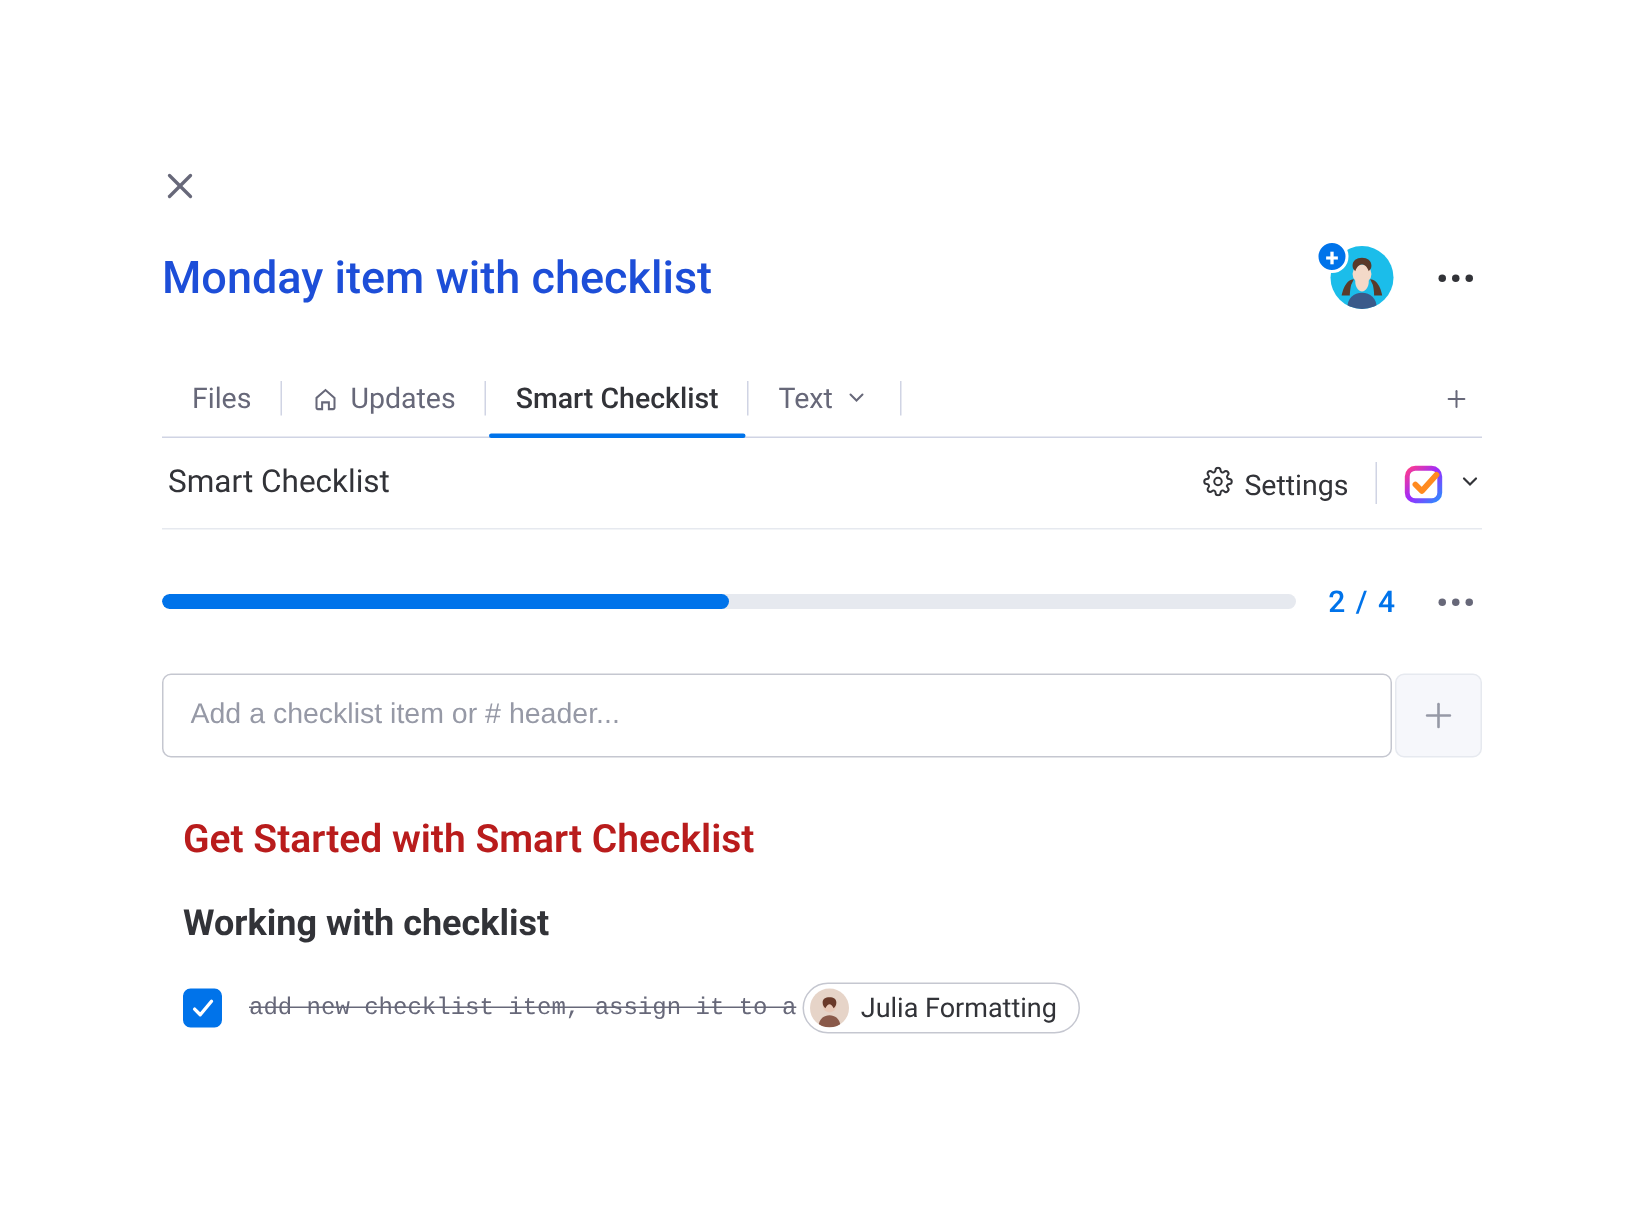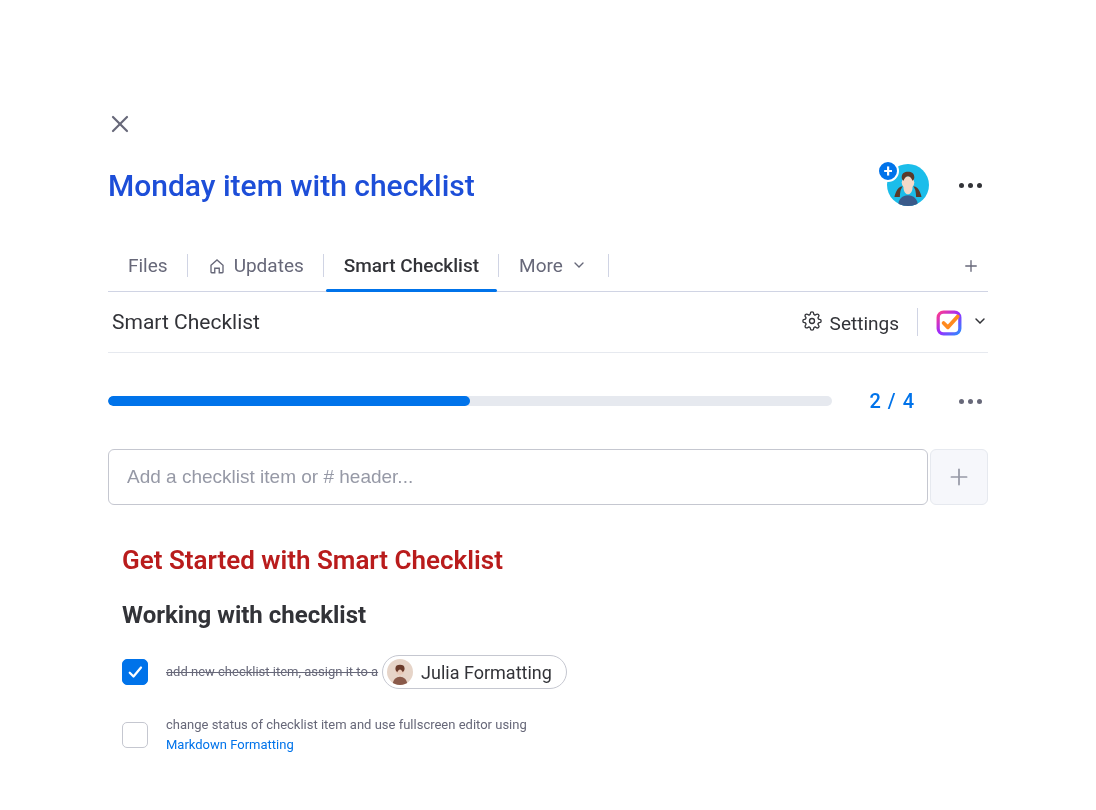--- a/index.html
+++ b/index.html
@@ -163,21 +163,21 @@
     gap: 10px;
     cursor: pointer;
   }
   .logo-box {
     width: 26px; height: 26px;
   }
 
   .progress-row {
     display: flex;
     align-items: center;
-    gap: 38px;
+    gap: 22px;
     margin-top: 36px;
   }
   .progress-bar {
     flex: 1;
     height: 10px;
     background: #e6e9ef;
     border-radius: 6px;
     overflow: hidden;
   }
   .progress-fill {
@@ -271,23 +271,24 @@
     align-items: center;
     justify-content: center;
     cursor: pointer;
   }
   .checkbox.checked {
     background: #0073ea;
     border-color: #0073ea;
   }
   .checkbox.checked svg { color: #fff; }
   .item-text {
-    font-size: 13px;
+    font-size: 16px;
     color: #676879;
     line-height: 1.5;
+    font-family: Liberation Mono, monospace;
   }
   .item-text.done {
     text-decoration: line-through;
   }
   .assignee-chip {
     display: inline-flex;
     align-items: center;
     gap: 8px;
     border: 1px solid #c5c7d0;
     border-radius: 999px;
@@ -357,21 +358,21 @@
           </svg>
       </span>
       <span>Updates</span>
       <span class="sep"></span>
     </div>
     <div class="tab active">
       <span>Smart Checklist</span>
       <span class="sep"></span>
     </div>
     <div class="tab">
-      <span>More</span>
+      <span>Text</span>
       <span class="tab-icon">
         <svg viewBox="0 0 24 24" width="16" height="16" fill="none" stroke="#676879" stroke-width="2" stroke-linecap="round">
             <polyline points="6 9 12 15 18 9"></polyline>
           </svg>
       </span>
       <span class="sep"></span>
     </div>
     <div class="tab-plus">
       <svg viewBox="0 0 24 24" width="18" height="18" fill="none" stroke="currentColor" stroke-width="1.8" stroke-linecap="round">
           <line x1="12" y1="5" x2="12" y2="19"></line>
@@ -456,24 +457,16 @@
                 <circle cx="12" cy="8" r="5" fill="#e8c9b8"></circle>
                 <path d="M4 24c0-6 4-9 8-9s8 3 8 9" fill="#8a5a4a"></path>
                 <path d="M7 6c0-3 2-4 5-4s5 1 5 4c0 2-1 3-2 4-1-2-2-3-3-3s-2 1-3 3c-1-1-2-2-2-4z" fill="#6a3a2a"></path>
               </svg>
           </span>
           <span>Julia Formatting</span>
         </span>
       </div>
     </div>
 
-    <div class="check-item">
-      <div class="checkbox"></div>
-      <div class="item-text">
-        <span>change status of checklist item and use fullscreen editor using</span>
-        <br>
-        <span class="link">Markdown Formatting</span>
-      </div>
-    </div>
 
   </div>
 
 </div>
 
 </body></html>

